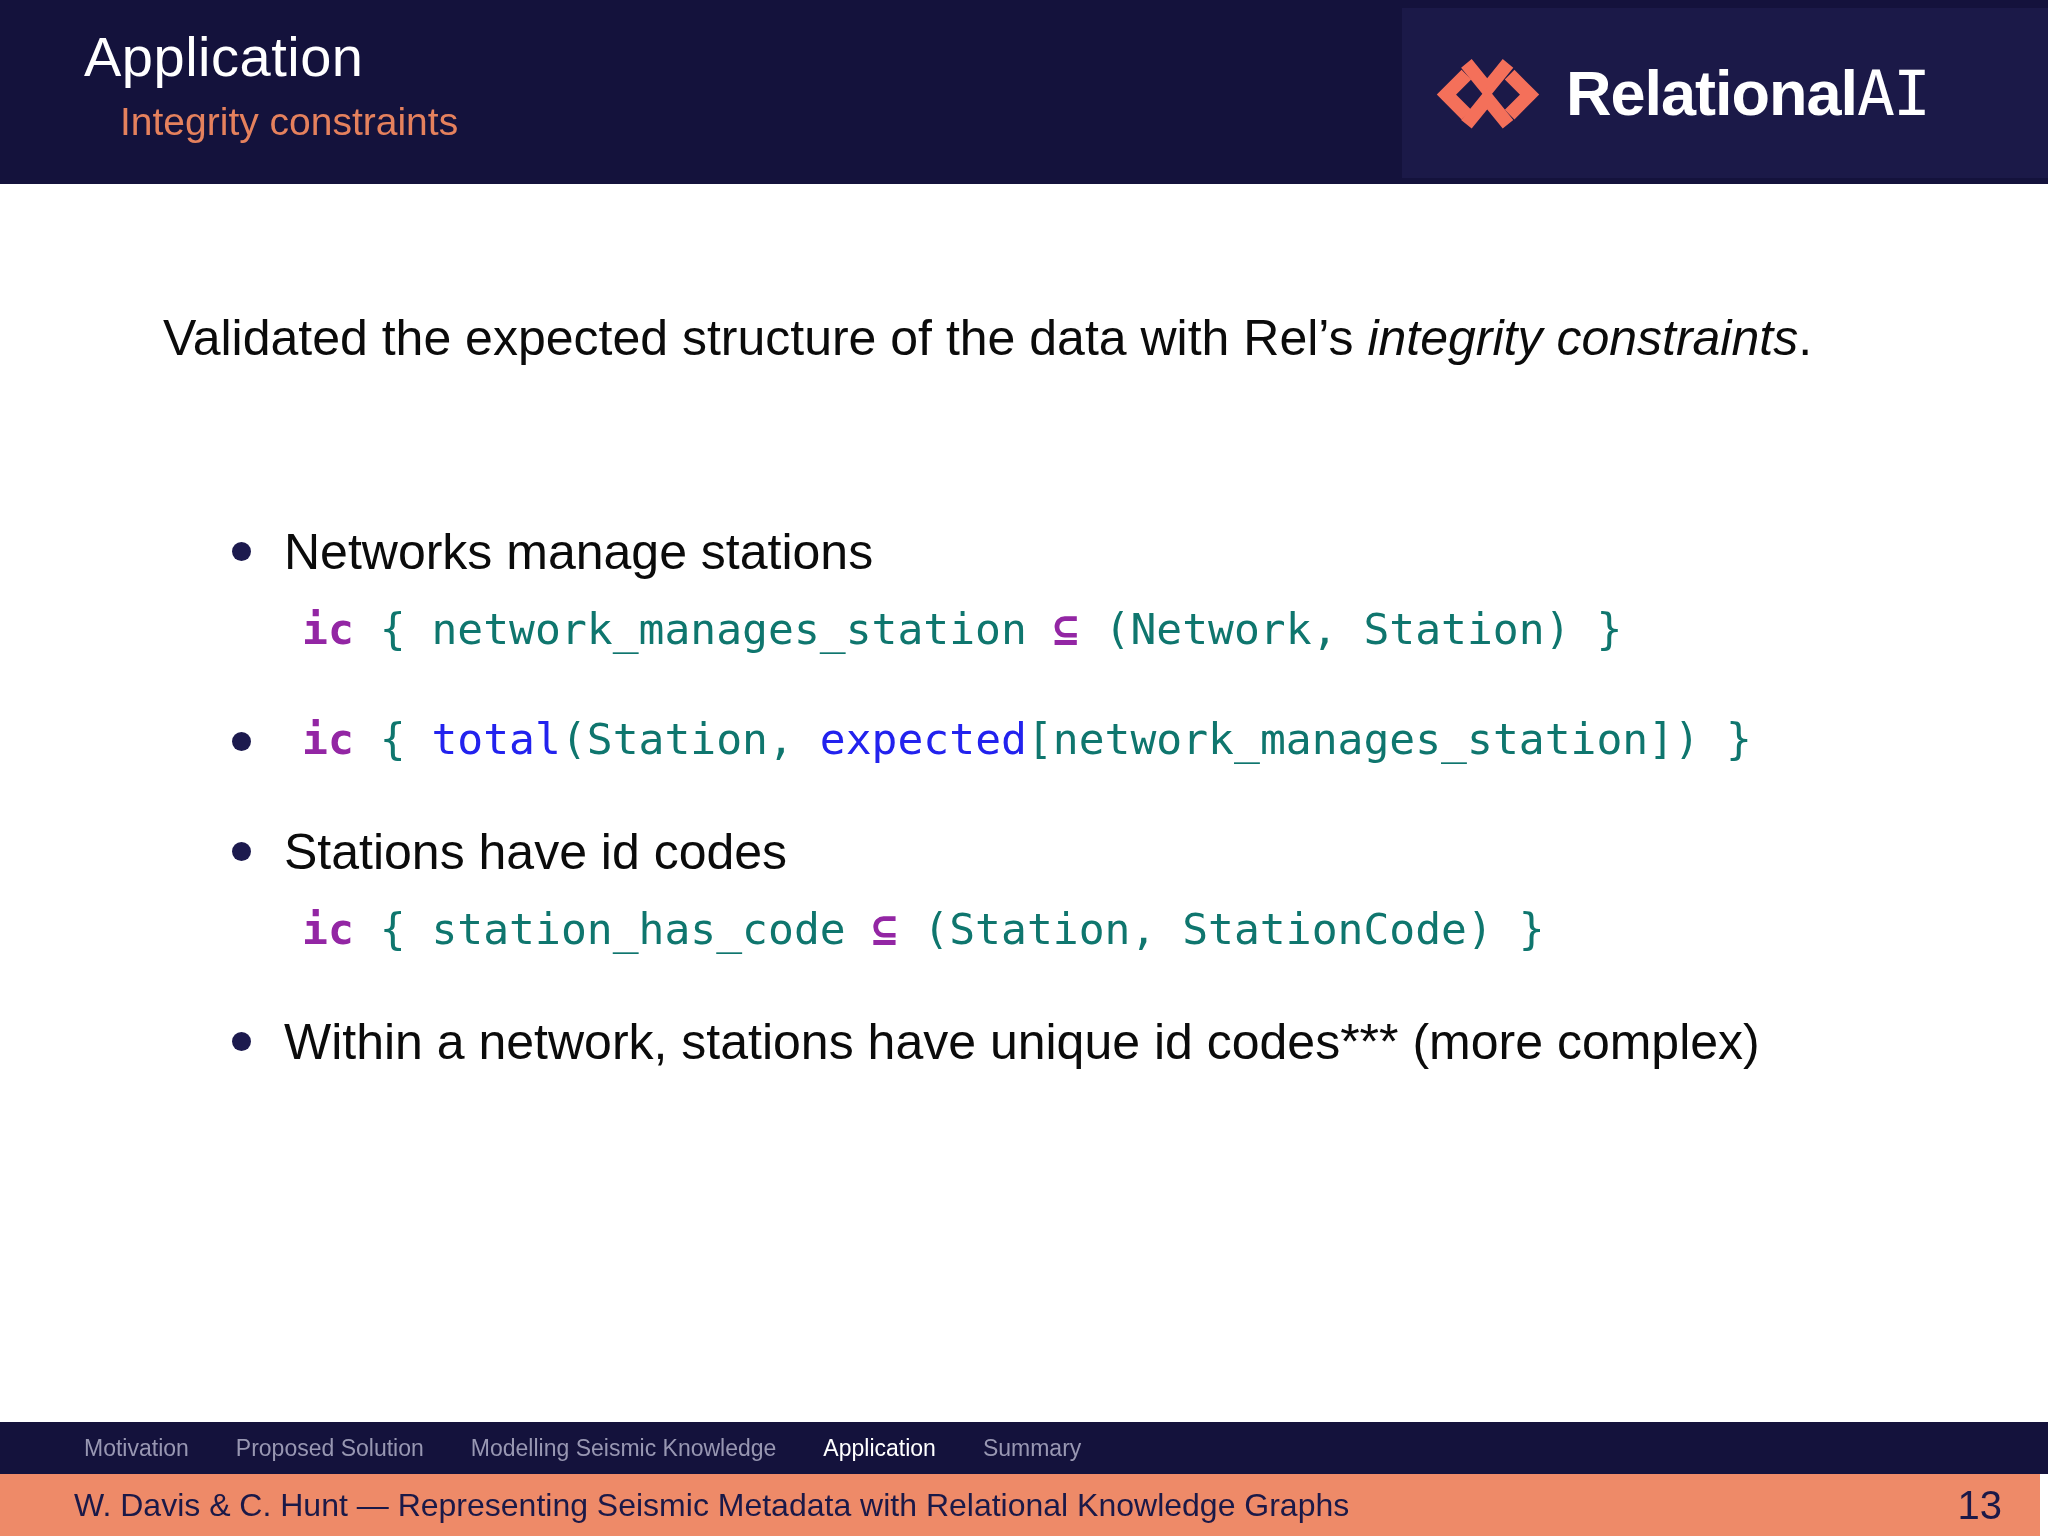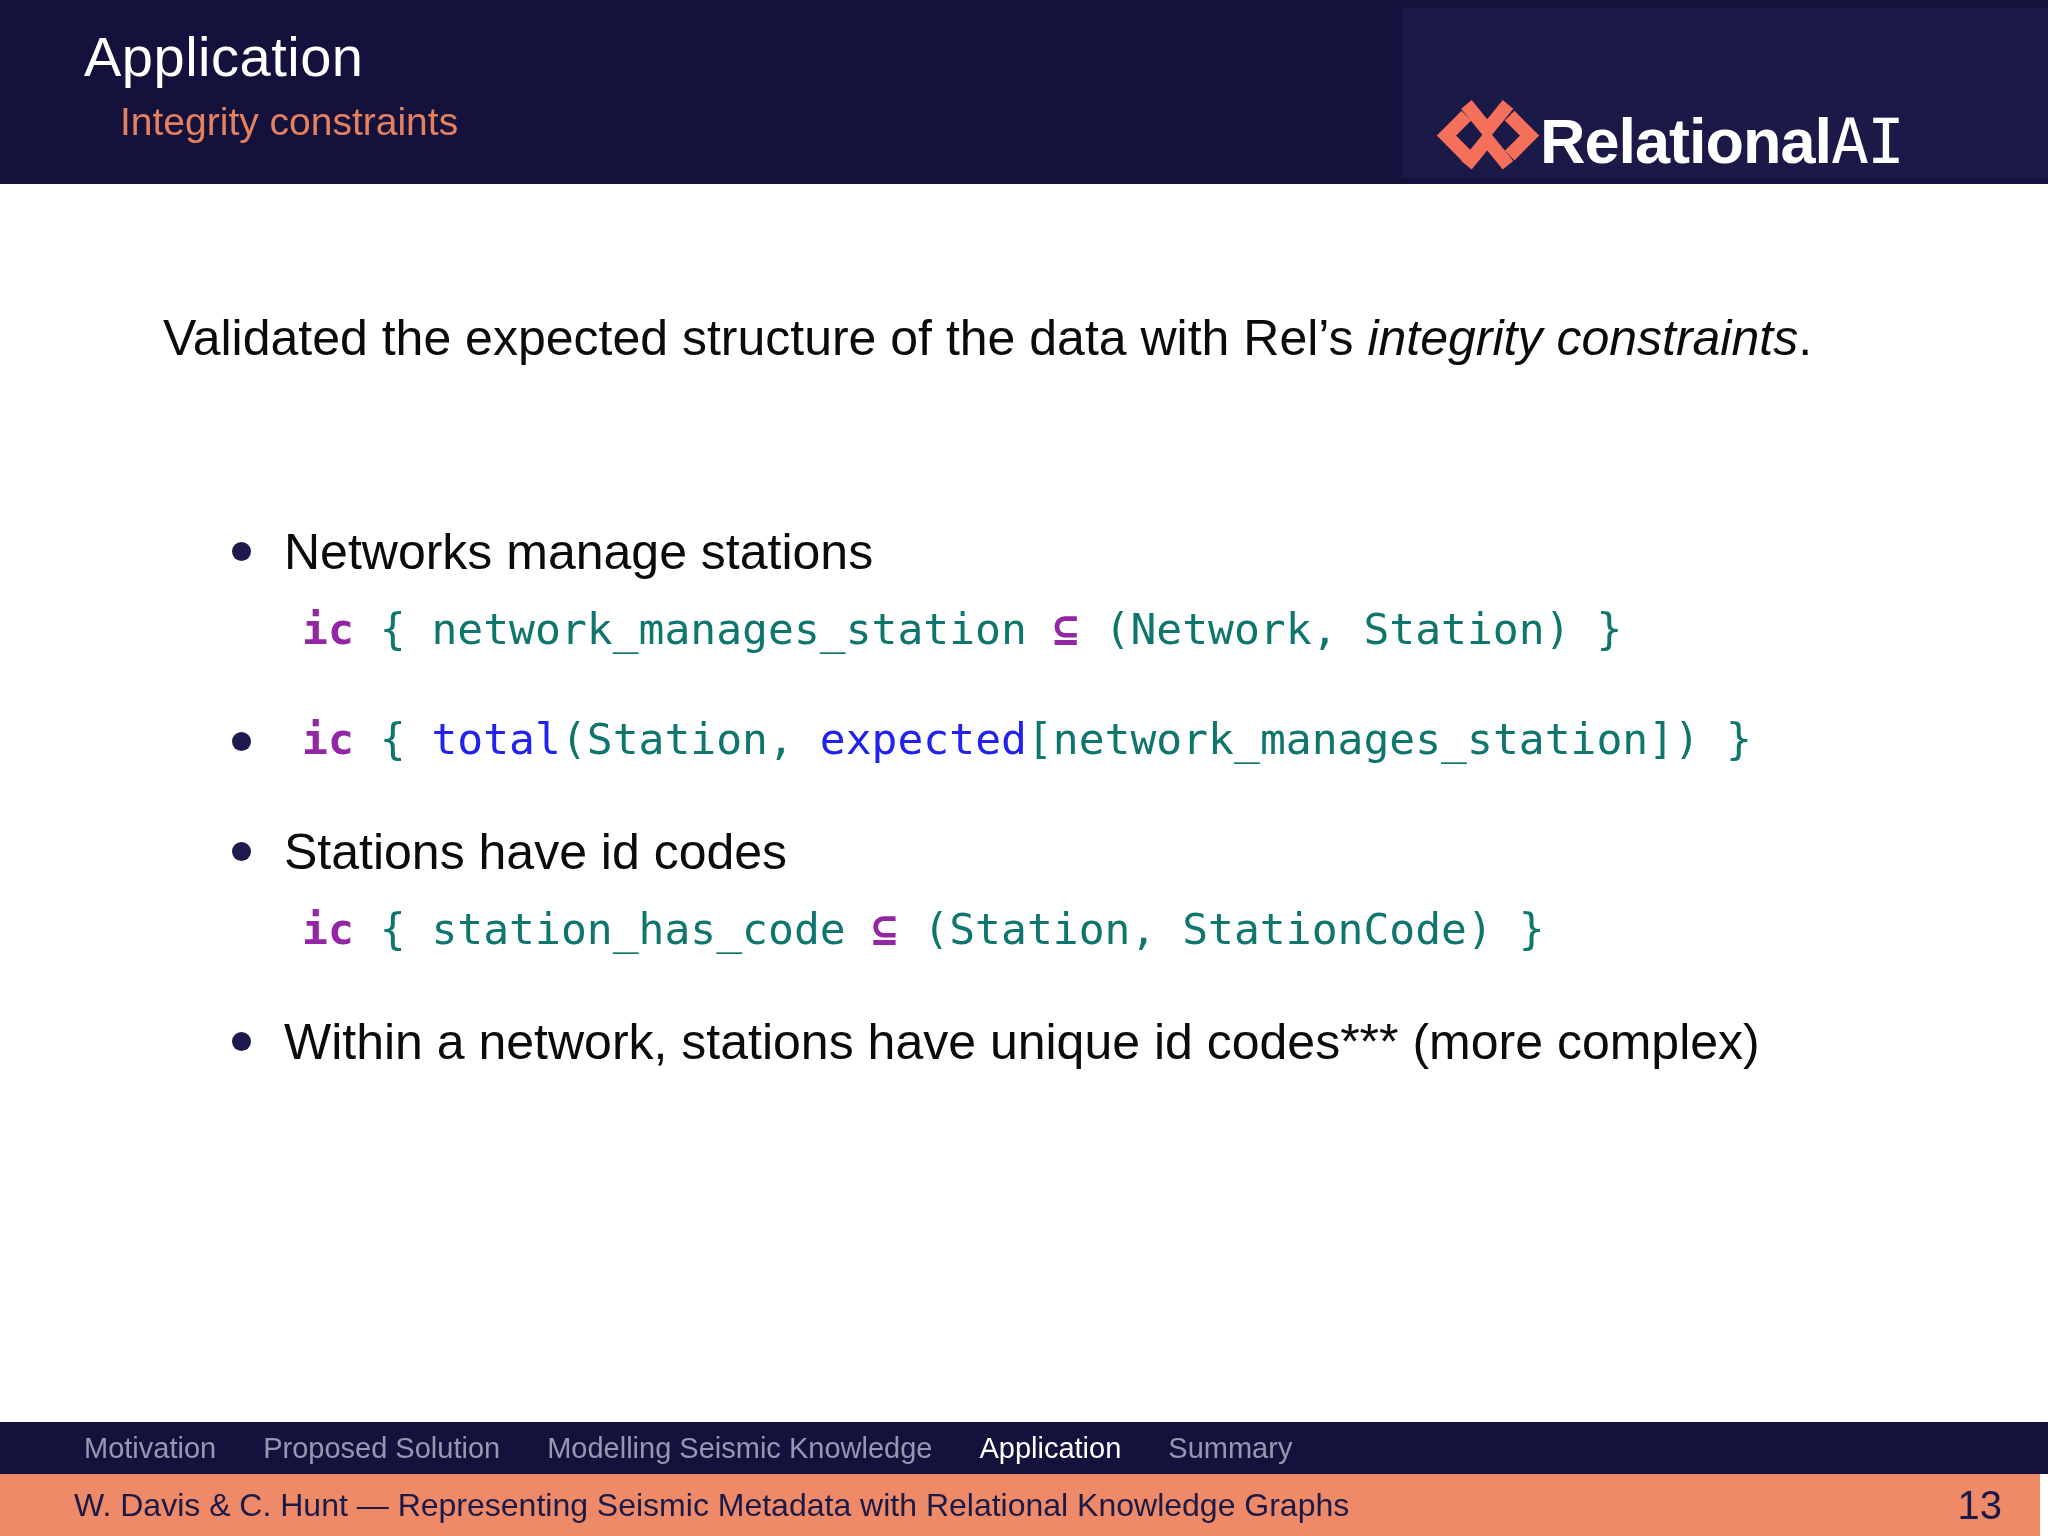--- a/index.html
+++ b/index.html
@@ -18,21 +18,21 @@
     position:absolute; left:84px; top:24px;
     font-size:56px; color:#ffffff; font-weight:400; letter-spacing:0.5px;
   }
   .subtitle {
     position:absolute; left:120px; top:100px;
     font-size:39px; color:var(--salmon_text); font-weight:400;
   }
   .logo-box {
     position:absolute; left:1402px; top:8px; width:646px; height:170px;
     background:var(--navy_light);
-    display:flex; align-items:flex-end; padding-left:34px; 
+    display:flex; align-items:center; padding-left:34px; gap:26px;
   }
   .logo-icon { width:104px; height:88px; }
   .brand { font-size:63px; color:#ffffff; white-space:nowrap; }
   .brand .b-bold { font-weight:700; letter-spacing:-1px; }
   .brand .b-ai { font-family:"DejaVu Sans Mono", monospace; font-weight:400; letter-spacing:-2px; }
   
   .intro {
     position:absolute; left:163px; top:296px; width:1710px;
     font-size:50px; line-height:84px; color:#0b0b0b;
   }
@@ -57,21 +57,21 @@
   }
   .bullet-code:empty { display:none; margin:0; }
   .tok-kw { color:var(--code_purple); font-weight:700; }
   .tok-fn { color:var(--code_blue); }
   .tok-plain { color:#0f766e; }
   
   .footer-nav {
     position:absolute; left:0; top:1422px; width:2048px; height:52px;
     background:var(--navy);
     display:flex; align-items:center; gap:47px; padding-left:84px;
-    font-size:29px;
+    font-size:23px;
   }
   .nav-item { color:var(--nav_inactive); cursor:pointer; white-space:nowrap; }
   .nav-item.active { color:#ffffff; }
   .bottom-bar {
     position:absolute; left:0; top:1474px; width:2040px; height:62px;
     background:var(--salmon_bar);
     display:flex; align-items:center; justify-content:space-between;
     padding:0 38px 0 74px;
     font-size:32px; color:var(--navy_light);
   }

